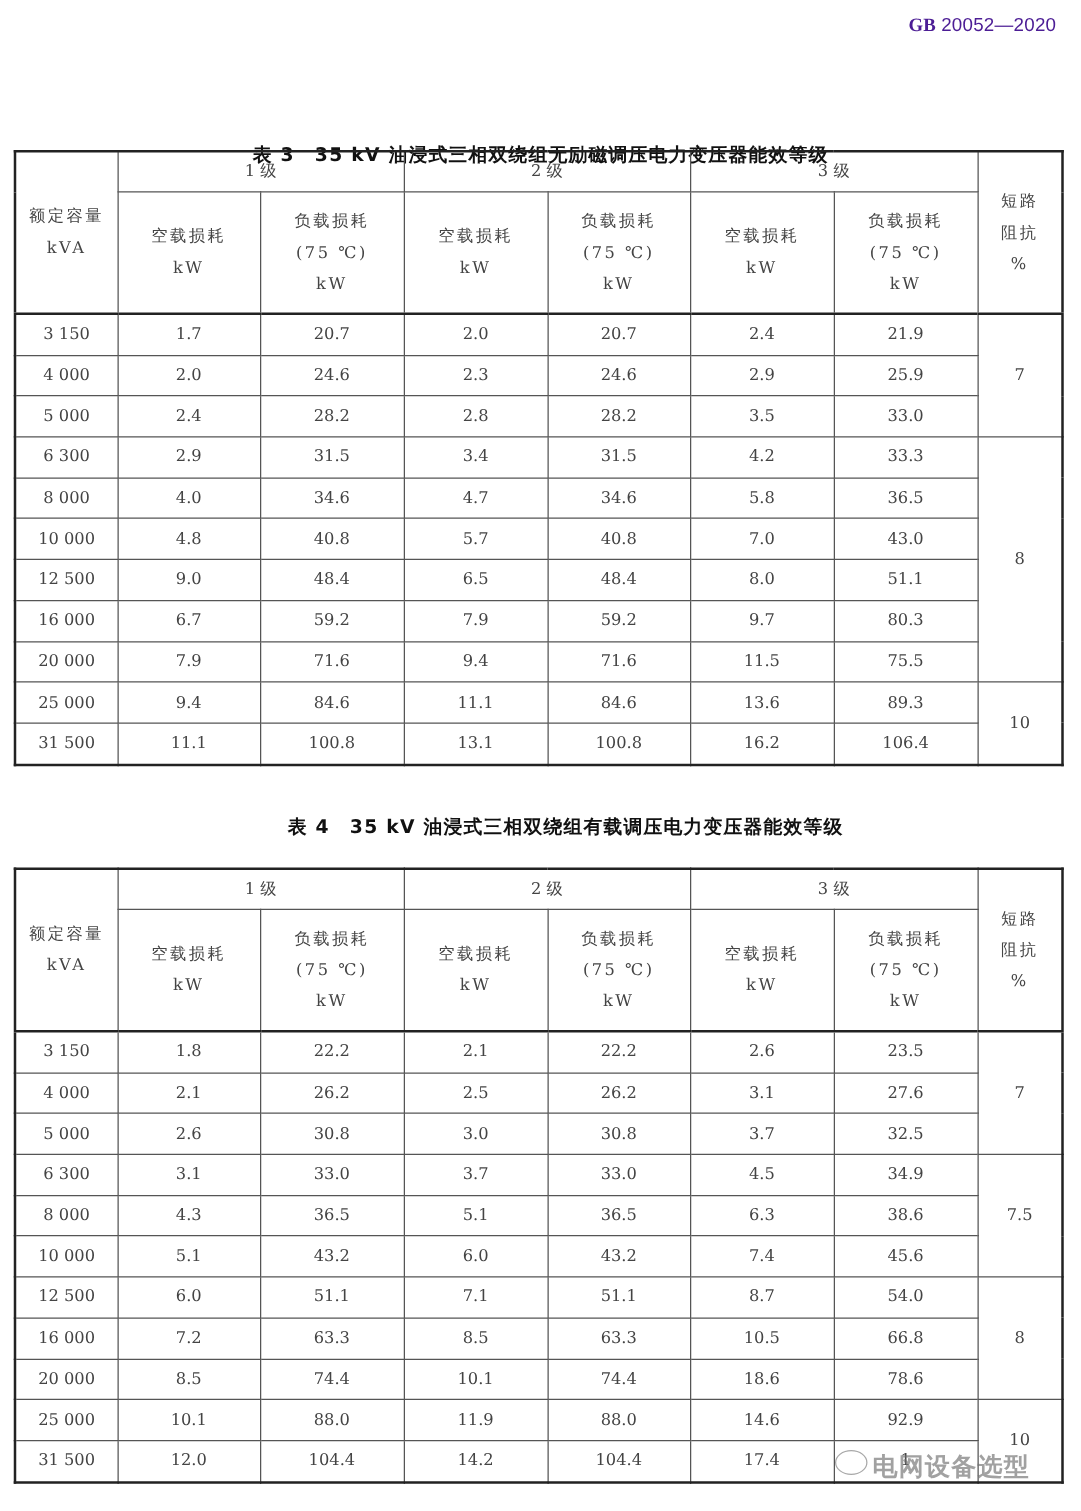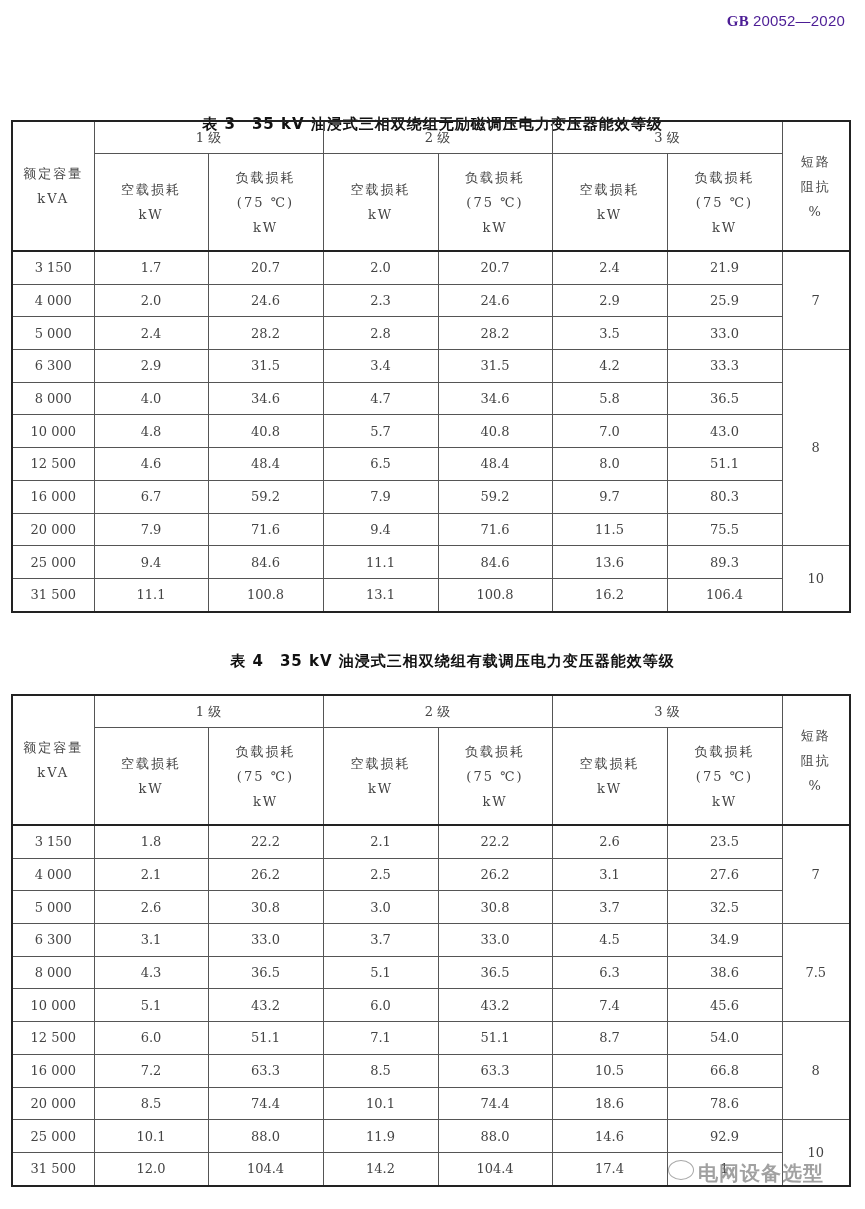--- a/index.html
+++ b/index.html
@@ -145,21 +145,21 @@
         <td>10 000</td>
         <td>4.8</td>
         <td>40.8</td>
         <td>5.7</td>
         <td>40.8</td>
         <td>7.0</td>
         <td>43.0</td>
       </tr>
       <tr class="">
         <td>12 500</td>
-        <td>4.6</td>
+        <td>9.0</td>
         <td>48.4</td>
         <td>6.5</td>
         <td>48.4</td>
         <td>8.0</td>
         <td>51.1</td>
       </tr>
       <tr class="">
         <td>16 000</td>
         <td>6.7</td>
         <td>59.2</td>

